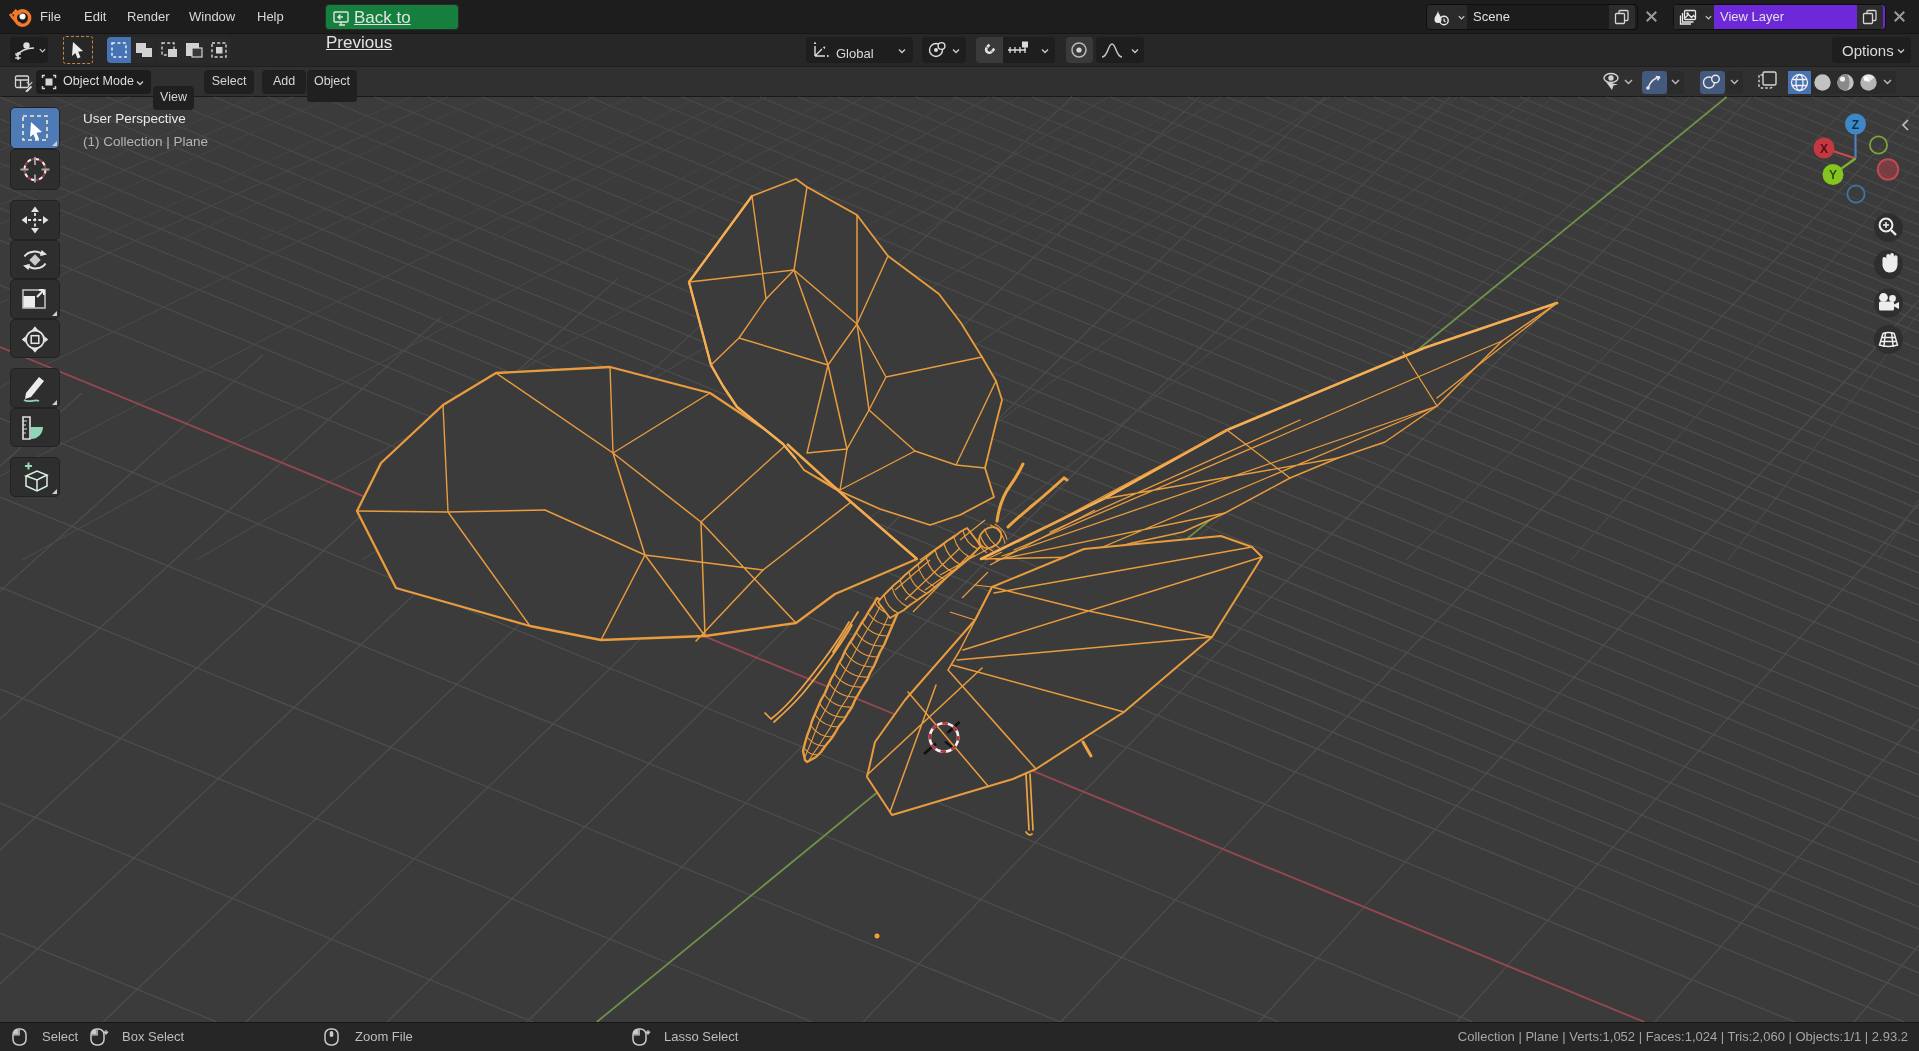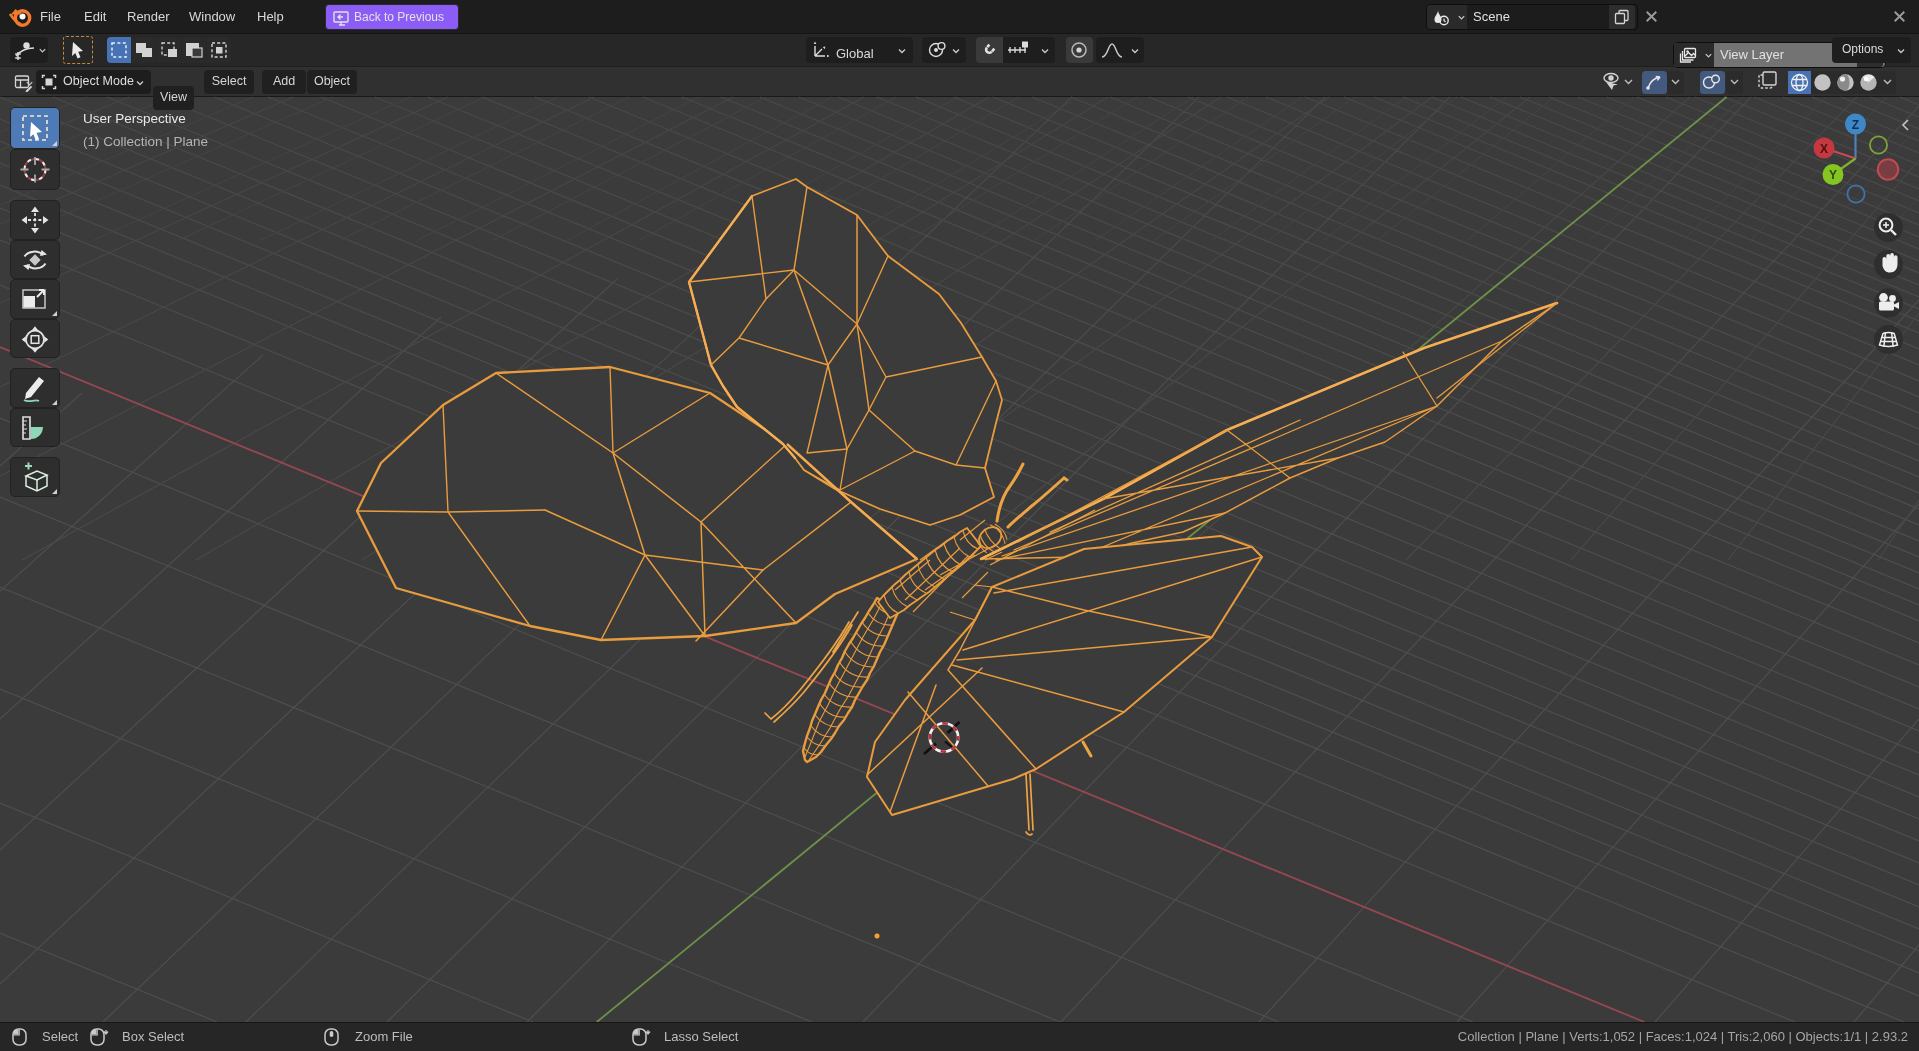--- a/index.html
+++ b/index.html
@@ -131,21 +131,21 @@
 <circle cx="14.5" cy="14" r="7.2" fill="none" stroke="#f4792b" stroke-width="3.4"></circle>
 <circle cx="14.5" cy="12.6" r="3" fill="#fff"></circle>
 <path d="M3 10.5 L14 10.5 L7.5 5 Z" fill="#f4792b"></path>
 <path d="M2 10 C6 16 9 19 13 20" stroke="#f4792b" stroke-width="2.6" fill="none"></path>
 </svg>
 <div class="menu" style="left:40px">File</div>
 <div class="menu" style="left:84px">Edit</div>
 <div class="menu" style="left:127px">Render</div>
 <div class="menu" style="left:189px">Window</div>
 <div class="menu" style="left:257px">Help</div>
-<div style="position:absolute;left:325px;top:3.5px;width:134px;height:26px;background:#8b5cf6;border-radius:4px;border:1px solid #2a2a2a;color:#e2e2e2;font-size:12px;line-height:25px;">
+<div style="position:absolute;left:325px;top:3.5px;width:134px;height:26px;background:#15803d;border-radius:4px;border:1px solid #2a2a2a;color:#e2e2e2;font-size:17px;line-height:25px;text-decoration:underline;">
 <svg style="position:absolute;left:6px;top:4px" width="18" height="18" viewBox="0 0 18 18" fill="none" stroke="#e2e2e2" stroke-width="1.4">
 <rect x="2" y="3" width="14" height="10" rx="1"></rect>
         <path d="M7 16 h6 M9 13 v3"></path>
         <path d="M11 8 h-5 m2.5 -2.5 L6 8 l2.5 2.5"></path>
       </svg>
 <span style="margin-left:28px">Back to Previous</span></div>
 <div style="position:absolute;left:1426px;top:3.5px;width:212px;height:26px;background:#1c1c1c;border:1px solid #0e0e0e;border-radius:4px;">
 <div style="position:absolute;left:0;top:0;width:40px;height:24px;background:#2a2a2a;border-radius:3px 0 0 3px;">
         <svg style="position:absolute;left:4px;top:3px" width="20" height="19" viewBox="0 0 20 19">
           <path d="M7 2 C7 6 3.5 8 3.5 11.5 a3.5 3.5 0 0 0 7 0 C10.5 8 7 6 7 2 z" fill="#e8e8e8"></path>
@@ -157,21 +157,21 @@
         </svg>
       </div>
 <div style="position:absolute;left:46px;top:0;color:#e0e0e0;font-size:13px;line-height:24px;">Scene</div>
 <div style="position:absolute;right:2px;top:0;width:26px;height:24px;background:#2d2d2d;border-radius:0 3px 3px 0;">
 <svg style="position:absolute;left:4px;top:3px" width="18" height="18" viewBox="0 0 18 18" fill="none" stroke="#d5d5d5" stroke-width="1.3">
           <rect x="2.5" y="5.5" width="9" height="10" rx="1"></rect>
           <path d="M6 5.5 v-2 a1 1 0 0 1 1 -1 h7 a1 1 0 0 1 1 1 v8 a1 1 0 0 1 -1 1 h-2.5"></path>
         </svg>
       </div>
 </div>
-<div style="position:absolute;left:1673px;top:3.5px;width:213px;height:26px;background:#737373;border:1px solid #0e0e0e;border-radius:4px;margin-top:38px;">
+<div style="position:absolute;left:1673px;top:3.5px;width:213px;height:26px;background:#6d28d9;border:1px solid #0e0e0e;border-radius:4px;">
 <div style="position:absolute;left:0;top:0;width:40px;height:24px;background:#2a2a2a;border-radius:3px 0 0 3px;">
         <svg style="position:absolute;left:4px;top:3px" width="20" height="19" viewBox="0 0 20 19" fill="none" stroke="#e8e8e8" stroke-width="1.3">
           <rect x="6.5" y="2.5" width="11" height="9" rx="1"></rect>
           <circle cx="9.5" cy="5.5" r="1.2" fill="#e8e8e8" stroke="none"></circle>
           <path d="M7 10 l3.5 -3.5 3 3 2 -2 2 2"></path>
           <path d="M4.5 5 v9 h11"></path>
           <path d="M2.5 7.5 v8.5 h10.5"></path>
         </svg>
 <svg style="position:absolute;right:1px;top:8px" width="9" height="9" viewBox="0 0 10 10">
           <path d="M2 3.5 L5 6.5 L8 3.5" stroke="#c8c8c8" stroke-width="1.4" fill="none"></path>
@@ -275,21 +275,21 @@
       </svg>
     </div>
 <div style="position:absolute;left:1096px;top:37px;width:48px;height:26px;background:#1e1e1e;border-radius:4px;">
 <svg style="position:absolute;left:4px;top:3px" width="24" height="20" viewBox="0 0 24 20">
         <path d="M2 17 C8 17 8 4 12 4 C16 4 16 17 22 17" fill="none" stroke="#c9c9c9" stroke-width="1.5"></path>
       </svg>
 <svg style="position:absolute;right:4px;top:9px" width="10" height="10" viewBox="0 0 10 10">
         <path d="M2 3.5 L5 6.5 L8 3.5" stroke="#c8c8c8" stroke-width="1.4" fill="none"></path>
       </svg>
     </div>
-<div style="position:absolute;left:1832px;top:37px;width:79px;height:26px;background:#1e1e1e;border-radius:4px;color:#dadada;font-size:12px;">
+<div style="position:absolute;left:1832px;top:37px;width:79px;height:26px;background:#1e1e1e;border-radius:4px;color:#dadada;font-size:15px;">
 <span style="position:absolute;left:10px;top:4.5px">Options</span>
 <svg style="position:absolute;right:5px;top:9px" width="10" height="10" viewBox="0 0 10 10">
         <path d="M2 3.5 L5 6.5 L8 3.5" stroke="#c8c8c8" stroke-width="1.4" fill="none"></path>
       </svg>
     </div>
 <svg style="position:absolute;left:14px;top:74px" width="20" height="18" viewBox="0 0 20 18" fill="none" stroke="#d6d6d6" stroke-width="1.3">
 <rect x="1.5" y="2" width="13" height="11.5" rx="1.5"></rect>
       <path d="M1.5 6 h13 M6.5 6 v7.5"></path>
       <path d="M12 16.5 l4.8 -4.8 1.4 1.4 -4.8 4.8 -1.9 0.5 z" fill="#d6d6d6" stroke="none"></path>
     </svg>
@@ -302,21 +302,21 @@
         <rect x="5.5" y="5.5" width="7" height="7" fill="#d6d6d6" stroke="none"></rect>
       </svg>
 <span style="position:absolute;left:27px;top:4px;font-size:12.5px">Object Mode</span>
 <svg style="position:absolute;right:6px;top:8px" width="10" height="10" viewBox="0 0 10 10">
         <path d="M2 3.5 L5 6.5 L8 3.5" stroke="#c8c8c8" stroke-width="1.4" fill="none"></path>
       </svg>
     </div>
 <div style="position:absolute;left:153px;top:70px;width:41px;height:24px;background:#202020;border-radius:4px;color:#d6d6d6;font-size:12.5px;text-align:center;line-height:23px;margin-top:16px;">View</div>
 <div style="position:absolute;left:204px;top:70px;width:50px;height:24px;background:#202020;border-radius:4px;color:#d6d6d6;font-size:12.5px;text-align:center;line-height:23px;">Select</div>
 <div style="position:absolute;left:262px;top:70px;width:44px;height:24px;background:#202020;border-radius:4px;color:#d6d6d6;font-size:12.5px;text-align:center;line-height:23px;">Add</div>
-<div style="position:absolute;left:307px;top:70px;width:50px;height:24px;background:#202020;border-radius:4px;color:#d6d6d6;font-size:12.5px;text-align:center;line-height:23px;">Object</div>
+<div style="position:absolute;left:307px;top:70px;width:50px;height:32px;background:#202020;border-radius:4px;color:#d6d6d6;font-size:12.5px;text-align:center;line-height:23px;">Object</div>
 <svg style="position:absolute;left:1598px;top:70px" width="318" height="25" viewBox="0 0 318 25">
 <g fill="none" stroke="#d3d3d3" stroke-width="1.4">
 <path d="M6 8 a7 4.5 0 0 1 14 0 a7 4.5 0 0 1 -14 0"></path>
         <circle cx="13" cy="8" r="2" fill="#d3d3d3"></circle>
 <path d="M8 12 L14 20 L15.5 15.5 L20 14.5 Z" fill="#d3d3d3" stroke="none"></path>
 <path d="M27 10 l3.5 3.5 3.5 -3.5" stroke="#bdbdbd"></path>
 </g>
 <rect x="44" y="1" width="25" height="23" rx="3.5" fill="#44597e"></rect>
 <g stroke="#e8e8e8" stroke-width="1.5" fill="none">
         <path d="M50 18 C52 12 56 8 62 7 M62 7 l-4.2 -0.4 M62 7 l-2.6 3.4"></path>

